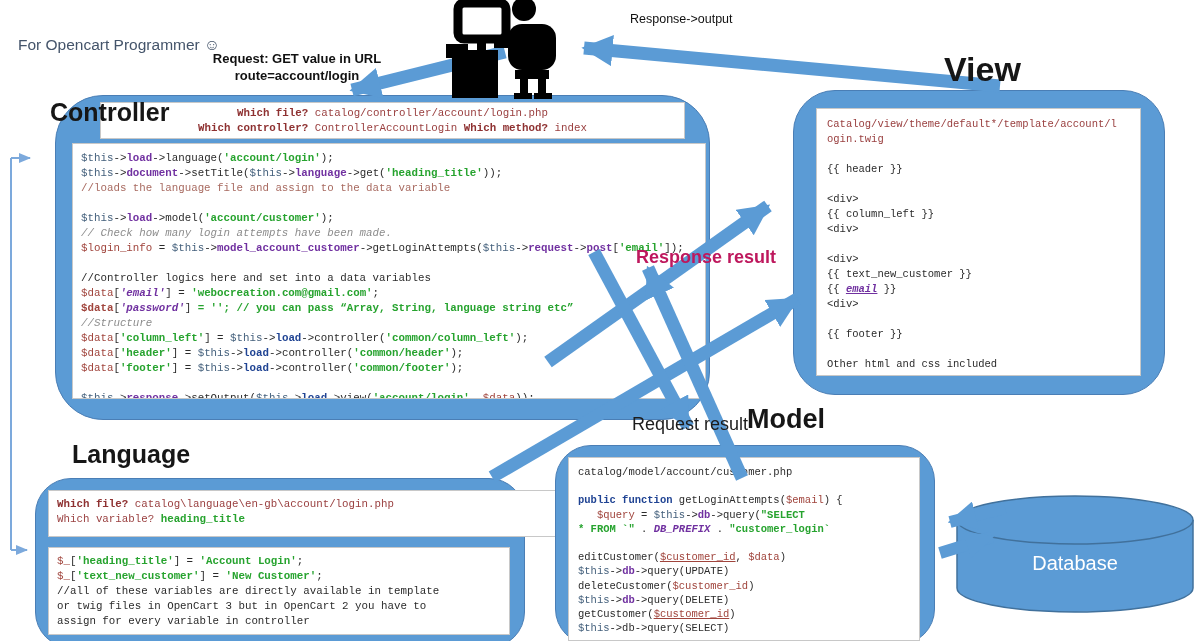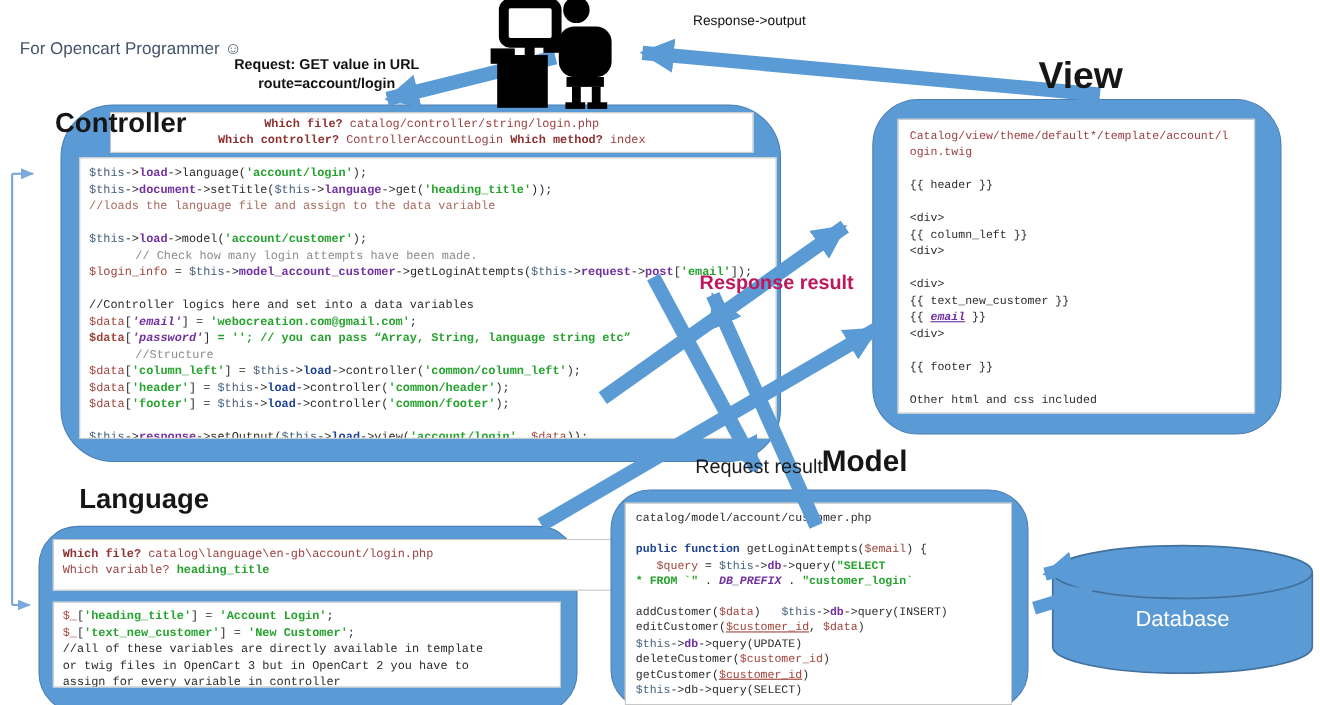--- a/index.html
+++ b/index.html
@@ -10,38 +10,38 @@
   .ctrl-box{left:55px;top:95px;width:655px;height:325px;border-radius:48px;}
   .view-box{left:793px;top:90px;width:372px;height:305px;border-radius:42px;}
   .lang-box{left:35px;top:478px;width:490px;height:170px;border-radius:36px;}
   .model-box{left:555px;top:445px;width:380px;height:200px;border-radius:36px;}
   
   .panel{position:absolute;background:#fff;border:1px solid #c8c8c8;box-sizing:border-box;overflow:hidden;}
   .ctrl-head{left:100px;top:102px;width:585px;height:37px;padding:3px 4px;text-align:center;}
   .ctrl-code{left:72px;top:143px;width:634px;height:256px;padding:7px 8px;}
   .view-code{left:816px;top:108px;width:325px;height:268px;padding:8px 10px;color:#3B3B3B;}
   .lang-head{left:48px;top:490px;width:512px;height:47px;padding:6px 8px;}
-  .lang-code{left:48px;top:547px;width:462px;height:78px;padding:6px 8px;}
+  .lang-code{left:48px;top:547px;width:462px;height:88px;padding:6px 8px;}
   .model-code{left:568px;top:457px;width:352px;height:184px;padding:7px 9px;}
   
   .code{font-family:"Liberation Mono","DejaVu Sans Mono",monospace;color:#2B2B2B;}
   .fs11{font-size:10.8px;line-height:15px;}
   .fs10{font-size:10.5px;line-height:15px;}
   .fs10m{font-size:10.5px;line-height:14.2px;}
   .cl{white-space:pre;}
   .th{color:#44607C;}
   .va{color:#A0443C;}
   .vb{color:#A0443C;font-weight:bold;}
   .kp{color:#7030A0;font-weight:bold;}
   .kn{color:#1F4393;font-weight:bold;}
   .s{color:#26A32E;font-weight:bold;}
   .pi{color:#7030A0;font-weight:bold;font-style:italic;}
   .piu{color:#7030A0;font-weight:bold;font-style:italic;text-decoration:underline;}
   .c1{color:#A86A60;}
-  .c2{color:#8C8C8C;margin-left:42px;}
+  .c2{color:#8C8C8C;font-style:italic;}
   .rb{color:#8E3131;font-weight:bold;}
   .r{color:#9A4040;}
   .u{text-decoration:underline;}
   
   .h{position:absolute;font-weight:bold;color:#161616;z-index:6;}
   .ctrl-h{left:50px;top:66px;font-size:25px;margin-top:32px;}
   .view-h{left:944px;top:50px;font-size:34px;}
   .lang-h{left:72px;top:440px;font-size:25px;}
   .model-h{left:747px;top:404px;font-size:27px;}
   .note{position:absolute;left:18px;top:8px;font-size:15.5px;color:#44546A;z-index:6;margin-top:28px;}
@@ -55,21 +55,21 @@
   .arrows{position:absolute;left:0;top:0;z-index:5;pointer-events:none;}
   .userpic{position:absolute;left:420px;top:0;width:140px;height:100px;z-index:7;}
 </style>
 </head>
 <body>
 
 <div class="canvas">
 
   <div class="bluebox ctrl-box"></div>
   <div class="panel ctrl-head code fs11">
-      <div class="cl"><span class="rb">Which file? </span><span class="r">catalog/controller/string/login.php</span></div>
+      <div class="cl"><span class="rb">Which file? </span><span class="r">catalog/controller/account/login.php</span></div>
       <div class="cl"><span class="rb">Which controller? </span><span class="r">ControllerAccountLogin </span><span class="rb">Which method? </span><span class="r">index</span></div>
     </div>
   <div class="panel ctrl-code code fs11">
       <div class="cl"><span class="th">$this</span><span>-&gt;</span><span class="kp">load</span><span>-&gt;language(</span><span class="s">'account/login'</span><span>);</span></div>
       <div class="cl"><span class="th">$this</span><span>-&gt;</span><span class="kp">document</span><span>-&gt;setTitle(</span><span class="th">$this</span><span>-&gt;</span><span class="kp">language</span><span>-&gt;get(</span><span class="s">'heading_title'</span><span>));</span></div>
       <div class="cl"><span class="c1">//loads the language file and assign to the data variable</span></div>
       <div class="cl">&nbsp;</div>
       <div class="cl"><span class="th">$this</span><span>-&gt;</span><span class="kp">load</span><span>-&gt;model(</span><span class="s">'account/customer'</span><span>);</span></div>
       <div class="cl"><span class="c2">// Check how many login attempts have been made.</span></div>
       <div class="cl"><span class="va">$login_info</span><span> = </span><span class="th">$this</span><span>-&gt;</span><span class="kp">model_account_customer</span><span>-&gt;getLoginAttempts(</span><span class="th">$this</span><span>-&gt;</span><span class="kp">request</span><span>-&gt;</span><span class="kp">post</span><span>[</span><span class="s">'email'</span><span>]);</span></div>
@@ -120,24 +120,24 @@
     </div>
 
   <div class="bluebox model-box"></div>
   <div class="panel model-code code fs10m">
       <div class="cl"><span>catalog/model/account/customer.php</span></div>
       <div class="cl">&nbsp;</div>
       <div class="cl"><span class="kn">public function </span><span>getLoginAttempts(</span><span class="va">$email</span><span>) {</span></div>
       <div class="cl"><span>   </span><span class="va">$query</span><span> = </span><span class="th">$this</span><span>-&gt;</span><span class="kp">db</span><span>-&gt;query(</span><span class="s">"SELECT</span></div>
       <div class="cl"><span class="s">* FROM `"</span><span> . </span><span class="pi">DB_PREFIX</span><span> . </span><span class="s">"customer_login`</span></div>
       <div class="cl">&nbsp;</div>
-      <div class="cl"><span>addCustomer(</span><span class="va">$data</span><span>)   </span><span class="th">$this</span><span>-&gt;</span><span class="kp">db</span><span>-&gt;query(INSERT)</span></div>
       <div class="cl"><span>editCustomer(</span><span class="va u">$customer_id</span><span>, </span><span class="va">$data</span><span>)</span></div>
       <div class="cl"><span class="th">$this</span><span>-&gt;</span><span class="kp">db</span><span>-&gt;query(UPDATE)</span></div>
       <div class="cl"><span>deleteCustomer(</span><span class="va">$customer_id</span><span>)</span></div>
+      <div class="cl"><span class="th">$this</span><span>-&gt;</span><span class="kp">db</span><span>-&gt;query(DELETE)</span></div>
       <div class="cl"><span>getCustomer(</span><span class="va u">$customer_id</span><span>)</span></div>
       <div class="cl"><span class="th">$this</span><span>-&gt;db-&gt;query(SELECT)</span></div>
     </div>
 
   <svg class="arrows" width="1200" height="641" viewBox="0 0 1200 641">
     <defs>
       <marker id="ah" viewBox="0 0 2.4 2.4" markerWidth="2.4" markerHeight="2.4" refX="2.2" refY="1.2" orient="auto" markerUnits="strokeWidth">
         <path d="M0,0 L2.4,1.2 L0,2.4 Z" fill="#5B9BD5"></path>
       </marker>
       <marker id="ahs" viewBox="0 0 12 10" markerWidth="12" markerHeight="10" refX="11" refY="5" orient="auto" markerUnits="userSpaceOnUse">

